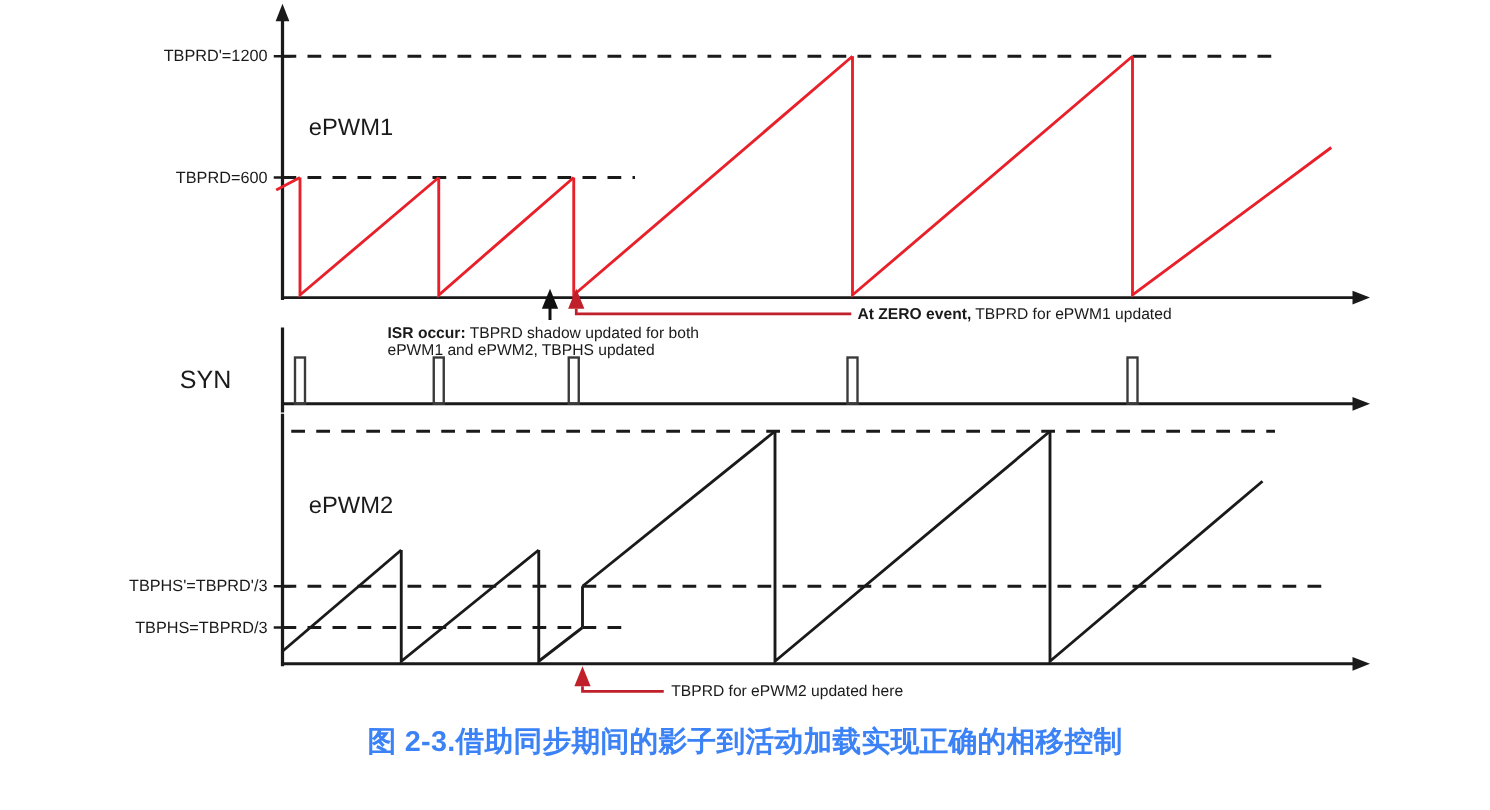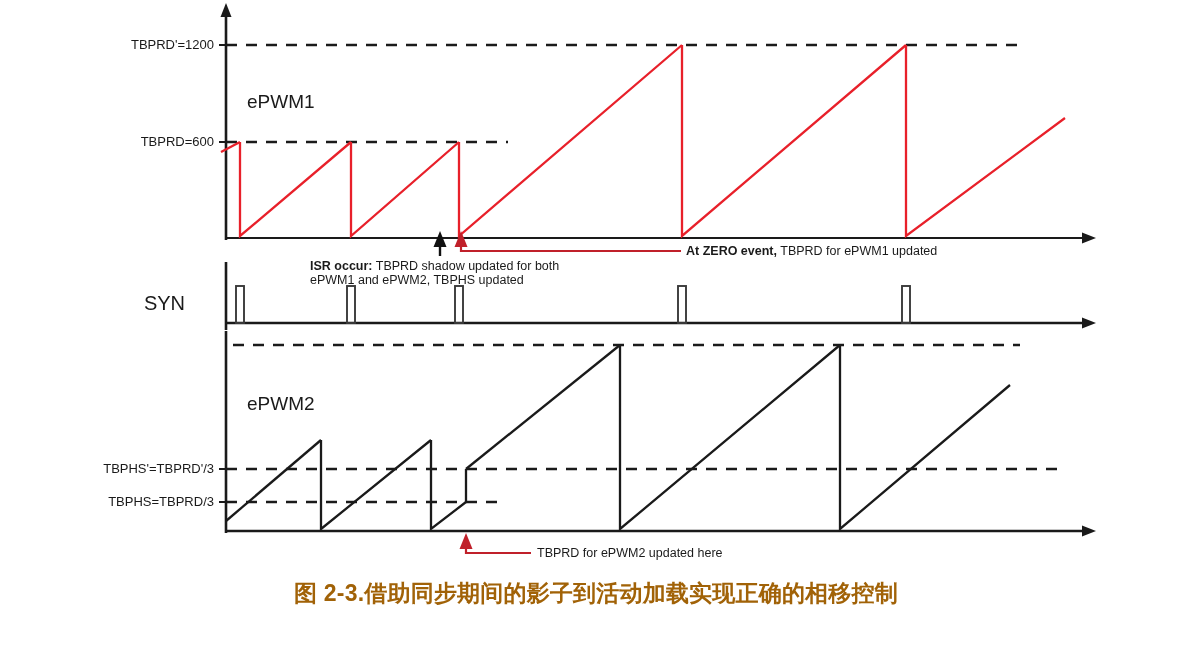--- a/index.html
+++ b/index.html
@@ -49,21 +49,21 @@
   }
   .caption {
     position: absolute;
     left: 0;
     top: 578px;
     width: 1192px;
     text-align: center;
     font-family: "Liberation Sans", sans-serif;
     font-size: 23px;
     font-weight: bold;
-    color: #a16207;
+    color: #3b82f6;
     letter-spacing: 0.2px;
   }
   .cap-num {
     font-weight: bold;
   }
 </style>
 </head>
 <body>
 
 <div id="figure-root">

